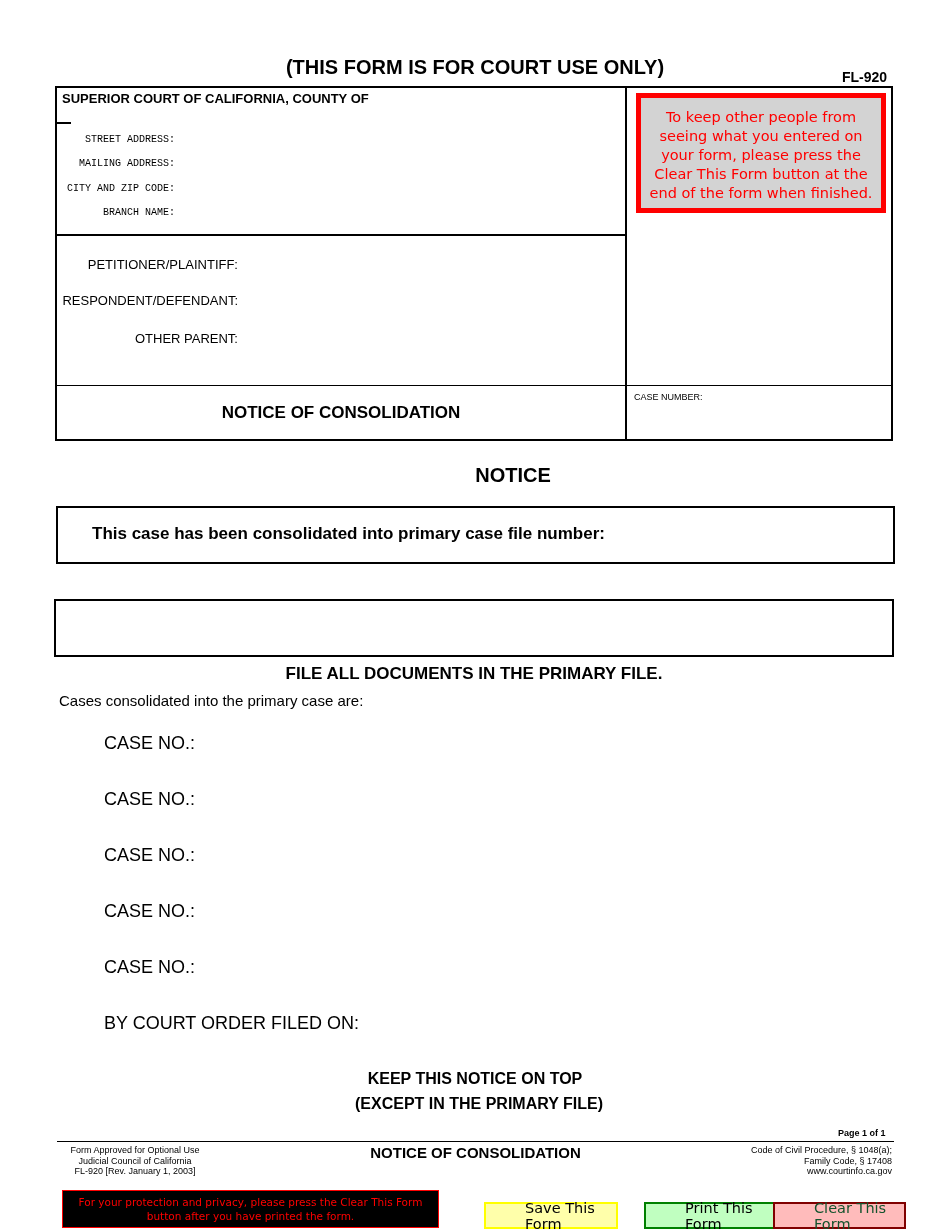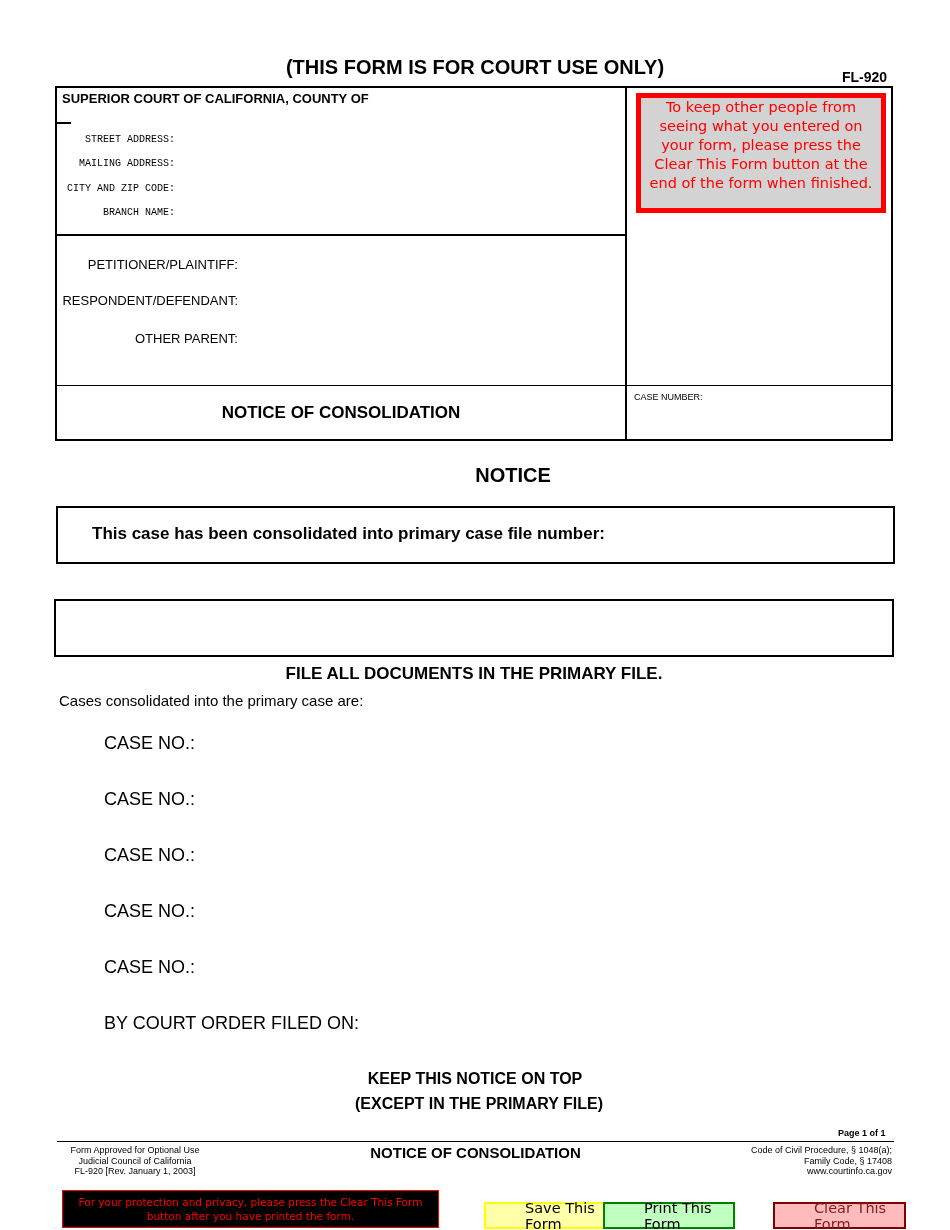--- a/index.html
+++ b/index.html
@@ -12,42 +12,42 @@
   .vline { left: 625px; top: 86px; width: 2px; height: 355px; background: #000; }
   .hline1 { left: 55px; top: 234px; width: 571px; height: 2px; background: #000; }
   .hline2 { left: 55px; top: 385px; width: 838px; height: 1px; background: #000; }
   .court { left: 62px; top: 91px; font-weight: bold; font-size: 13px; }
   .dash { left: 57px; top: 122px; width: 14px; height: 2px; background: #000; }
   .addr-label { font-size: 10px; width: 175px; text-align: right; left: 0; font-family: Liberation Mono, monospace; }
   .party-label { font-size: 13px; width: 238px; text-align: right; left: 0; }
   .notice-cons { left: 57px; top: 403px; width: 568px; text-align: center; font-weight: bold; font-size: 17px; }
   .case-num-label { left: 634px; top: 392px; font-size: 9px; }
   .privacy-box { left: 636px; top: 93px; width: 250px; height: 120px; background: #d3d3d3; border: 5px solid #ff0000; box-sizing: border-box;
-                 color: #ff0000; font-family: "DejaVu Sans", sans-serif; font-size: 14.5px; line-height: 19px; text-align: center; }
+                 color: #ff0000; font-family: "DejaVu Sans", sans-serif; font-size: 14.5px; line-height: 19px; text-align: center; padding-top: 10px; }
   .notice { left: 0; width: 950px; top: 464px; text-align: center; font-weight: bold; font-size: 20px; padding-left: 38px; }
   .box1 { left: 56px; top: 506px; width: 839px; height: 58px; border: 2px solid #000; box-sizing: border-box; }
   .box1-text { left: 92px; top: 524px; font-weight: bold; font-size: 17px; }
   .box2 { left: 54px; top: 599px; width: 840px; height: 58px; border: 2px solid #000; box-sizing: border-box; }
   .box2-text { left: 54px; width: 840px; top: 618px; text-align: center; font-weight: bold; font-size: 17px; margin-top: 46px; }
   .cases-intro { left: 59px; top: 692px; font-size: 15px; }
   .case-line { left: 104px; font-size: 18px; }
   .keep1 { left: 0; width: 950px; top: 1070px; text-align: center; font-weight: bold; font-size: 16px; }
   .keep2 { left: 4px; width: 950px; top: 1095px; text-align: center; font-weight: bold; font-size: 16px; }
   .page-of { left: 838px; top: 1128px; font-weight: bold; font-size: 9px; }
   .foot-rule { left: 57px; top: 1141px; width: 837px; height: 1px; background: #000; }
   .foot-left { left: 40px; width: 190px; top: 1145px; font-size: 9px; line-height: 10.5px; text-align: center; }
   .foot-center { left: 57px; width: 837px; top: 1144px; text-align: center; font-weight: bold; font-size: 15px; }
   .foot-right { left: 692px; width: 200px; top: 1145px; font-size: 9px; line-height: 10.5px; text-align: right; }
   .privacy-foot { left: 62px; top: 1190px; width: 377px; height: 38px; background: #000000; border: 1.5px solid #ff0000; box-sizing: border-box;
                   color: #ff0000; font-family: "DejaVu Sans", sans-serif; font-size: 10.5px; line-height: 14px; text-align: center; padding-top: 4px; }
   .btn { top: 1202px; height: 27px; box-sizing: border-box; font-family: "DejaVu Sans", sans-serif; font-size: 14.5px;
          display: flex; align-items: center; justify-content: center; cursor: pointer; padding-left: 39px; }
   .btn-save { left: 484px; width: 134px; background: #ffffaa; border: 2px solid #ffff00; color: #000; }
-  .btn-print { left: 603px; width: 132px; background: #c0ffc0; border: 2px solid #008000; color: #000; }
-  .btn-clear { left: 773px; width: 133px; background: #ffbbbb; border: 2px solid #800000; color: #7f1d1d; }
+  .btn-print { left: 644px; width: 132px; background: #c0ffc0; border: 2px solid #008000; color: #000; }
+  .btn-clear { left: 773px; width: 133px; background: #ffbbbb; border: 2px solid #800000; color: #14532d; }
 </style>
 </head>
 <body>
 
 <div class="abs hdr-title">(THIS FORM IS FOR COURT USE ONLY)</div>
 <div class="abs form-id">FL-920</div>
 
 <div class="abs caption"></div>
 <div class="abs vline"></div>
 <div class="abs hline1"></div>

